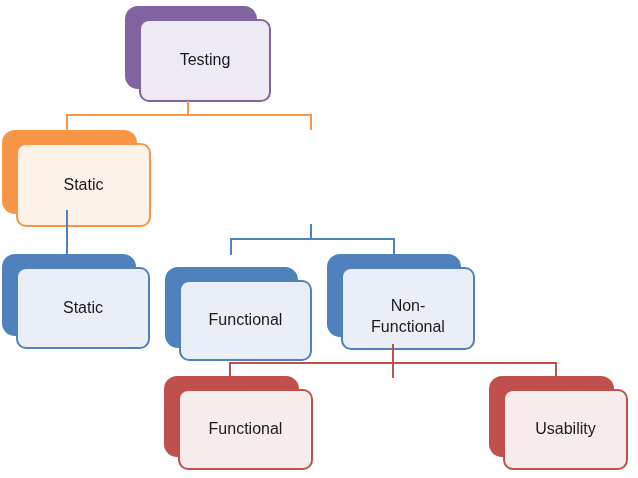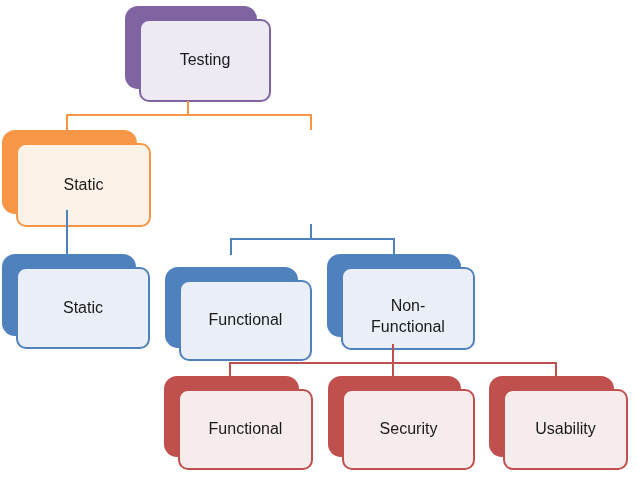--- a/index.html
+++ b/index.html
@@ -92,26 +92,20 @@
     </div>
   </div>
 
   <div class="node red" style="left:178px; top:389px; width:135px; height:81px;">
     <div class="back"></div>
     <div class="front">
       <span class="label">Functional</span>
     </div>
   </div>
 
-  <div class="node red" style="left:342px; top:389px; width:133px; height:81px;">
-    <div class="back"></div>
-    <div class="front">
-      <span class="label">Security</span>
-    </div>
-  </div>
 
   <div class="node red" style="left:503px; top:389px; width:125px; height:81px;">
     <div class="back"></div>
     <div class="front">
       <span class="label">Usability</span>
     </div>
   </div>
 
   <div class="edge v orange" style="left:187px; top:101px; height:15px;"></div>
   <div class="edge h orange" style="left:66px; top:114px; width:246px;"></div>

